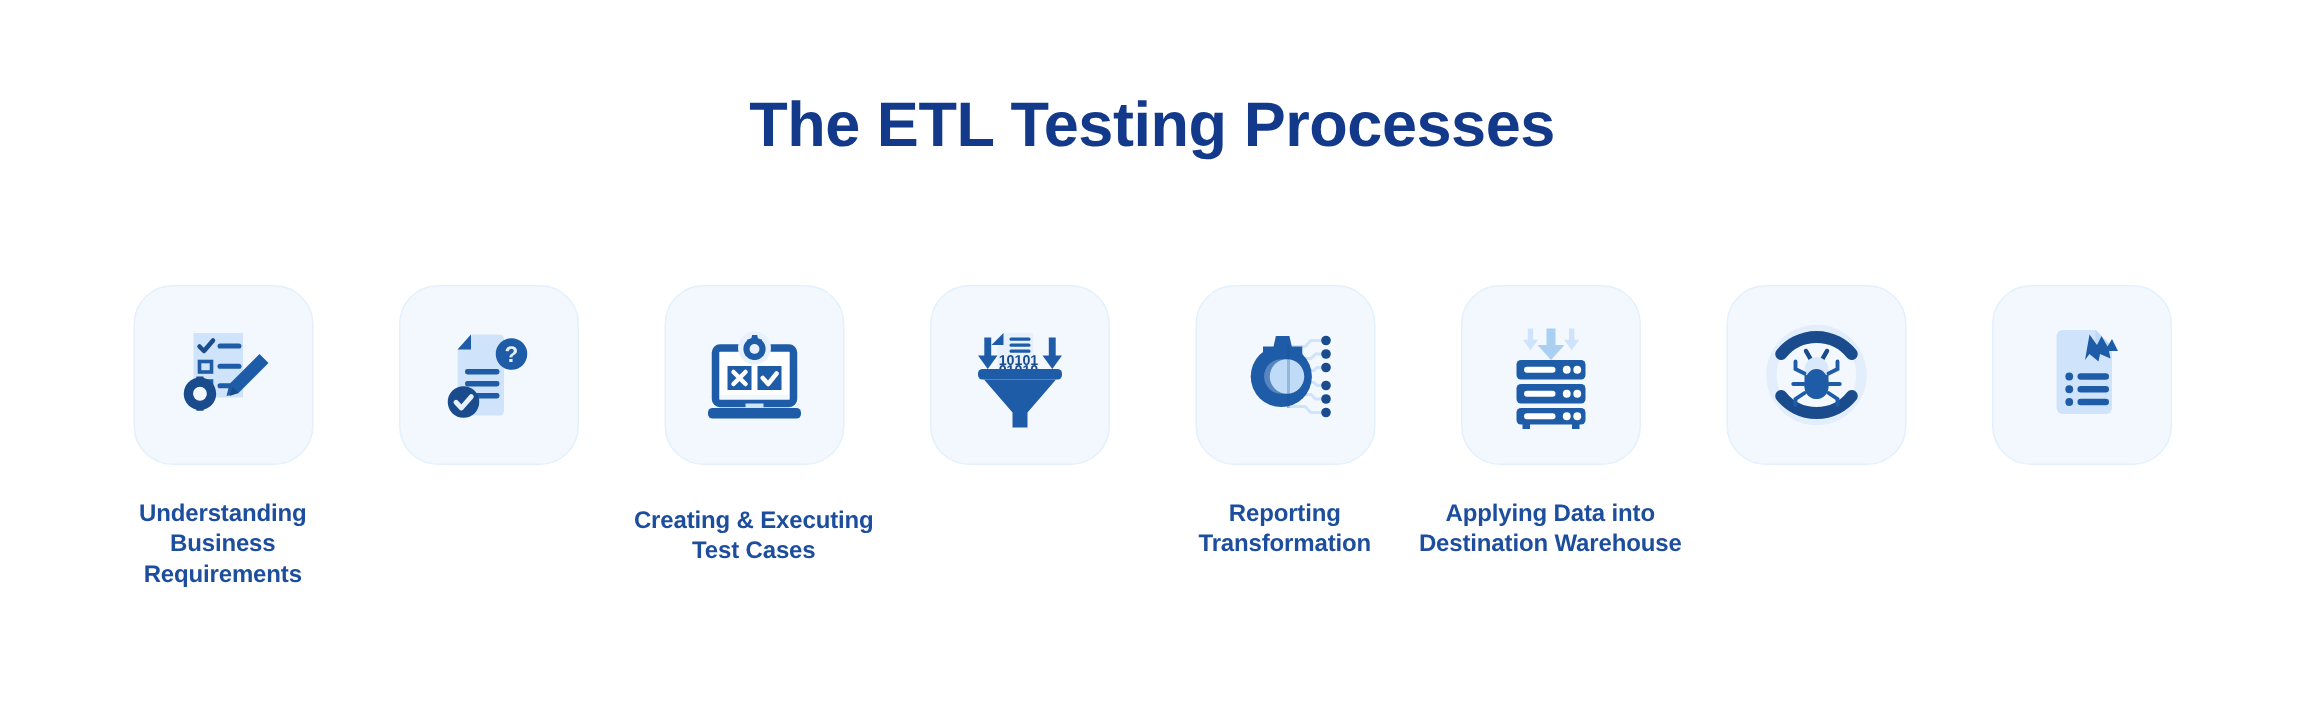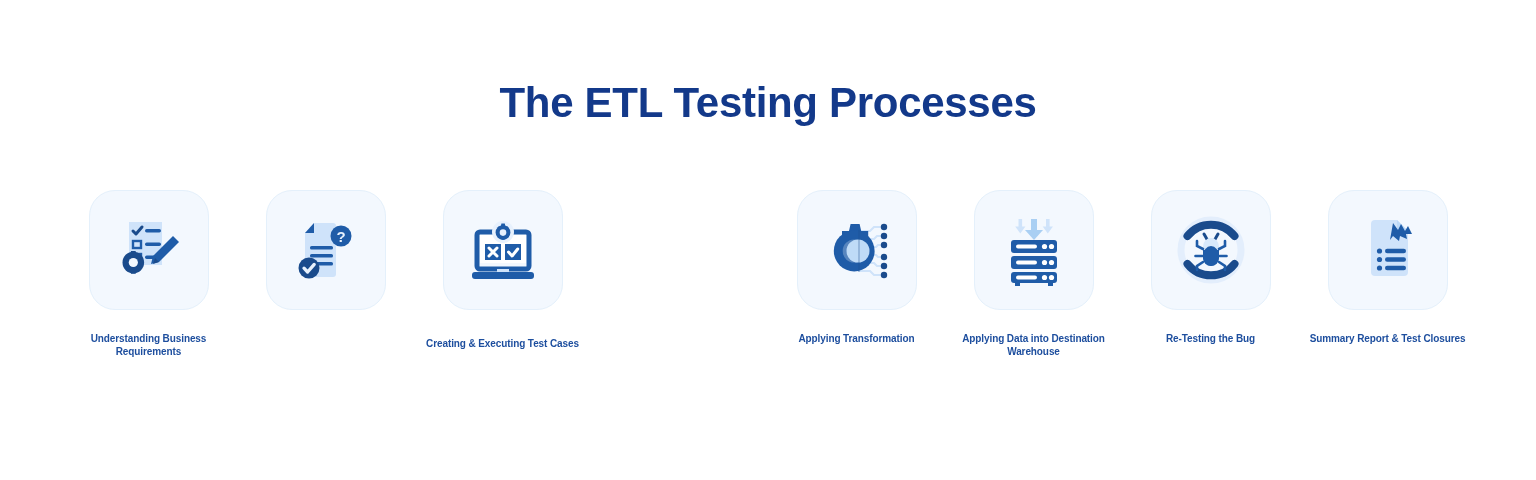--- a/index.html
+++ b/index.html
@@ -17,21 +17,21 @@
   .infographic {
     position: relative;
     width: 1536px;
     height: 480px;
     background: #ffffff;
     box-sizing: border-box;
   }
 
   .page-title {
     position: absolute;
-    top: 80px;
+    top: 60px;
     left: 0;
     width: 1536px;
     text-align: center;
     font-size: 42px;
     font-weight: bold;
     color: #13398a;
     letter-spacing: -0.3px;
     line-height: 1.1;
   }
 
@@ -67,21 +67,21 @@
   .step-icon {
     width: 74px;
     height: 74px;
     display: block;
   }
 
   .step-label {
     margin-top: 23px;
     width: 176px;
     text-align: center;
-    font-size: 10px;
+    font-size: 16px;
     font-weight: bold;
     color: #1d4e9e;
     line-height: 1.27;
     letter-spacing: -0.1px;
   }
 
   .step:nth-child(6) .step-label { width: 190px; }
   .step:nth-child(3) .step-label { width: 185px; margin-top: 28px; }
 </style>
 </head>
@@ -147,20 +147,41 @@
           <rect x="39" y="31" width="16" height="16" fill="#1f5ca8"></rect>
           <path d="M42.5 39 l3.6 4 l5.6 -7" stroke="#ffffff" stroke-width="3" fill="none" stroke-linecap="round" stroke-linejoin="round"></path>
           <rect x="31" y="56" width="12" height="4" fill="#cfe3fa"></rect>
           <rect x="6" y="59" width="62" height="7" rx="3" fill="#1f5ca8"></rect>
         </svg>
       </div>
       <div class="step-label">Creating &amp; Executing Test Cases</div>
     </div>
 
     <div class="step">
+      <div class="step-tile">
+        <svg class="step-icon" viewBox="0 0 74 74">
+          <path d="M26 9 h18 a2 2 0 0 1 2 2 v24 h-24 v-18 z" fill="#e7f1fd"></path>
+          <path d="M26 9 v8 h-8 z" fill="#1f5ca8"></path>
+          <rect x="30" y="12" width="14" height="2.2" rx="1" fill="#1f5ca8"></rect>
+          <rect x="30" y="16" width="14" height="2.2" rx="1" fill="#1f5ca8"></rect>
+          <rect x="30" y="20" width="14" height="2.2" rx="1" fill="#1f5ca8"></rect>
+          <text x="36" y="30" font-family="'Liberation Sans', sans-serif" font-size="9.5" font-weight="bold" fill="#1a4b8c" text-anchor="middle">10101</text>
+          <text x="36" y="37" font-family="'Liberation Sans', sans-serif" font-size="9.5" font-weight="bold" fill="#1a4b8c" text-anchor="middle">01010</text>
+          <g fill="#1f5ca8">
+            <rect x="13.2" y="12" width="4.6" height="14"></rect>
+            <path d="M9 24 h13 l-6.5 9 z"></path>
+          </g>
+          <g fill="#1f5ca8">
+            <rect x="56.2" y="12" width="4.6" height="14"></rect>
+            <path d="M52 24 h13 l-6.5 9 z"></path>
+          </g>
+          <rect x="9" y="33" width="56" height="7" rx="3" fill="#1f5ca8"></rect>
+          <path d="M13 40 h48 l-19 22 v10 h-10 v-10 z" fill="#1f5ca8"></path>
+        </svg>
+      </div>
     </div>
 
     <div class="step">
       <div class="step-tile">
         <svg class="step-icon" viewBox="0 0 74 74">
           <g stroke="#cfe3fa" stroke-width="2" fill="none">
             <path d="M38 18 h12 l4 -4 h8"></path>
             <path d="M38 26 h16 l3 -3 h5"></path>
             <path d="M38 34 h18 l2 -2 h4"></path>
             <path d="M38 42 h18 l2 2 h4"></path>
@@ -178,21 +199,21 @@
           <g fill="#1a4b8c">
             <circle cx="64" cy="14" r="3.2"></circle>
             <circle cx="64" cy="23" r="3.2"></circle>
             <circle cx="64" cy="32" r="3.2"></circle>
             <circle cx="64" cy="44" r="3.2"></circle>
             <circle cx="64" cy="53" r="3.2"></circle>
             <circle cx="64" cy="62" r="3.2"></circle>
           </g>
         </svg>
       </div>
-      <div class="step-label">Applying Transformation</div>
+      <div class="step-label">Reporting Transformation</div>
     </div>
 
     <div class="step">
       <div class="step-tile">
         <svg class="step-icon" viewBox="0 0 74 74">
           <g fill="#cfe3fa">
             <rect x="21.5" y="6" width="3.6" height="9"></rect>
             <path d="M18.2 13.5 h10.2 l-5.1 7 z"></path>
           </g>
           <g fill="#cfe3fa">
@@ -242,36 +263,34 @@
           <g stroke="#1f5ca8" stroke-width="2.6" stroke-linecap="round" fill="none">
             <path d="M29 36 l-6 -3 l0 -5"></path>
             <path d="M45 36 l6 -3 l0 -5"></path>
             <path d="M28.5 43 h-7"></path>
             <path d="M45.5 43 h7"></path>
             <path d="M29 49 l-6 4 l0 4"></path>
             <path d="M45 49 l6 4 l0 4"></path>
           </g>
         </svg>
       </div>
-      <div class="step-label">Re-Testing the Bug</div>
     </div>
 
     <div class="step">
       <div class="step-tile">
         <svg class="step-icon" viewBox="0 0 74 74">
           <path d="M20 11 a4 4 0 0 1 4 -4 h22 l11 11 v41 a4 4 0 0 1 -4 4 h-29 a4 4 0 0 1 -4 -4 z" fill="#cfe3fa"></path>
           <path d="M46 7 l11 11 h-11 z" fill="#bcd9f8"></path>
           <path d="M42 10 l5 7 l3 -6 l4 7 l3 -5 l4 8 l-6 0 l1 5 l-7 -3 l-1 5 l-6 -5 l-3 4 z" fill="#1f5ca8"></path>
           <g fill="#1f5ca8">
             <circle cx="28.5" cy="38" r="2.6"></circle>
             <rect x="34" y="35.8" width="21" height="4.4" rx="2.2"></rect>
             <circle cx="28.5" cy="46.5" r="2.6"></circle>
             <rect x="34" y="44.3" width="21" height="4.4" rx="2.2"></rect>
             <circle cx="28.5" cy="55" r="2.6"></circle>
             <rect x="34" y="52.8" width="21" height="4.4" rx="2.2"></rect>
           </g>
         </svg>
       </div>
-      <div class="step-label">Summary Report &amp; Test Closures</div>
     </div>
 
   </div>
 </div>
 
 </body></html>

